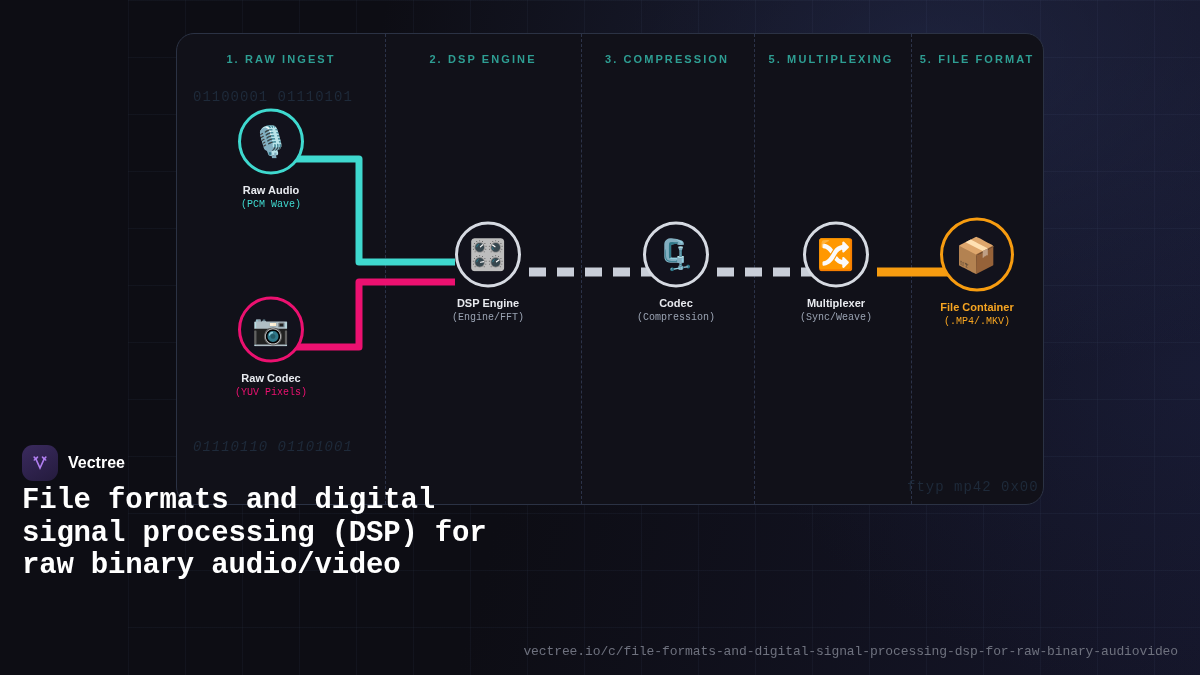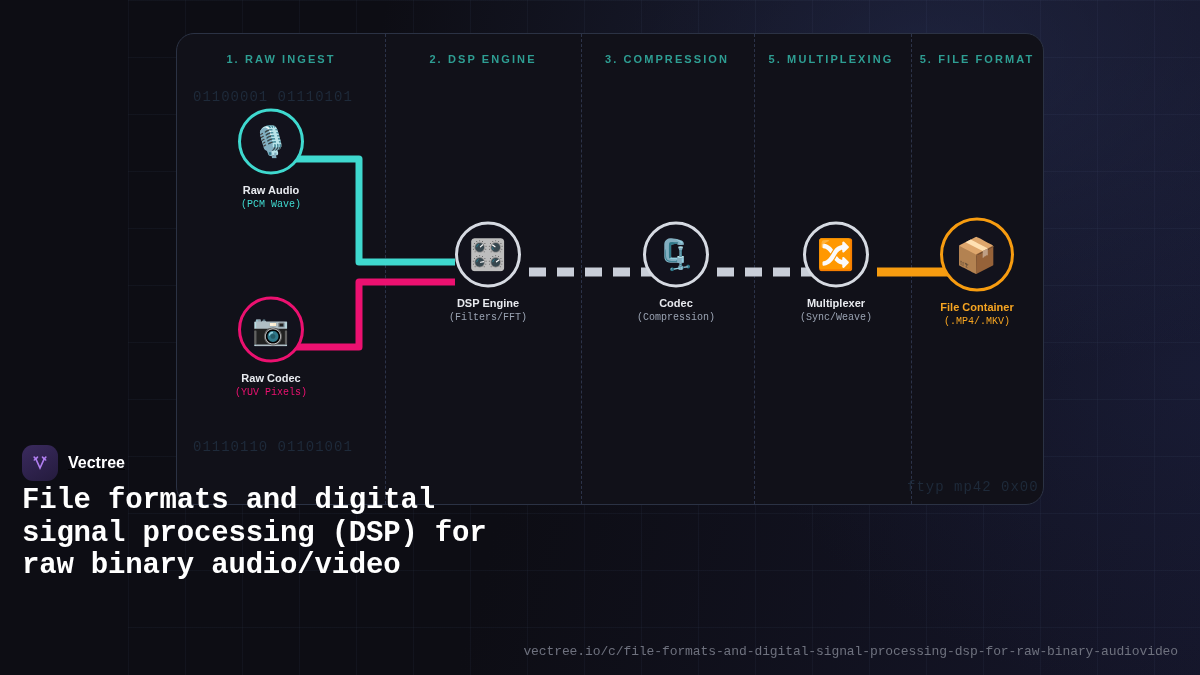--- a/index.html
+++ b/index.html
@@ -79,21 +79,21 @@
     font-size:10px; color:#9aa3b2; white-space:nowrap;
   }
   .node-label.accent-file{ color:#f7a521; }
   .node-sub.accent-audio{ color:#3fd9cf; }
   .node-sub.accent-video{ color:#ec1170; }
   .node-sub.accent-file{ color:#f7a521; }
 
   .conn-svg{ position:absolute; left:0; top:0; width:868px; height:472px; pointer-events:none; }
 
   
-  #brand{ position:absolute; left:22px; top:445px; display:flex; align-items:center; gap:10px;text-decoration:underline; }
+  #brand{ position:absolute; left:22px; top:445px; display:flex; align-items:center; gap:10px; }
   #brand-logo{
     width:36px; height:36px; border-radius:11px;
     background:linear-gradient(150deg,#3a2a5e,#241b3d);
     display:flex; align-items:center; justify-content:center;
   }
   #brand-name{ font-size:16px; font-weight:700; color:#ffffff; }
   #headline{
     position:absolute; left:22px; top:485px; width:470px;
     font-family:"Liberation Mono", monospace;
     font-weight:700; font-size:29px; line-height:32.5px;
@@ -120,21 +120,21 @@
     </div>
   <div id="panel-titles">
       <div class="col-title" style="left: 104px;">1. RAW INGEST</div>
       <div class="col-title" style="left: 306px;">2. DSP ENGINE</div>
       <div class="col-title" style="left: 490px;">3. COMPRESSION</div>
       <div class="col-title" style="left: 654px;">5. MULTIPLEXING</div>
       <div class="col-title" style="left: 800px;">5. FILE FORMAT</div>
     </div>
   <div id="panel-bintext">
       <div class="bin-text" style="left: 16px; top: 55px;">01100001 01110101</div>
-      <div class="bin-text" style="left: 16px; top: 405px;">01110110 01101001</div>
+      <div class="bin-text" style="left: 16px; top: 405px; font-style: italic;">01110110 01101001</div>
       <div class="bin-text" style="left: 730px; top: 445px;">ftyp mp42 0x00</div>
     </div>
 
   <svg class="conn-svg" viewBox="0 0 868 472" xmlns="http://www.w3.org/2000/svg">
 
     <path d="M 118 125 H 182 V 228 H 278" fill="none" stroke="#3fd9cf" stroke-width="7" stroke-linecap="butt" stroke-linejoin="round"></path>
 
     <path d="M 118 313 H 182 V 248 H 278" fill="none" stroke="#ec1170" stroke-width="7" stroke-linecap="butt" stroke-linejoin="round"></path>
 
     <line x1="352" y1="238" x2="484" y2="238" stroke="#c9ced8" stroke-width="9" stroke-dasharray="17 11"></line>
@@ -154,21 +154,21 @@
         <div class="node-sub accent-audio">(PCM Wave)</div>
       </div>
       <div class="node" style="left: 94px; top: 313px;">
         <div class="node-ring video">📷</div>
         <div class="node-label">Raw Codec</div>
         <div class="node-sub accent-video">(YUV Pixels)</div>
       </div>
       <div class="node" style="left: 311px; top: 238px;">
         <div class="node-ring">🎛️</div>
         <div class="node-label">DSP Engine</div>
-        <div class="node-sub">(Filters/FFT)</div>
+        <div class="node-sub">(Engine/FFT)</div>
       </div>
       <div class="node" style="left: 499px; top: 238px;">
         <div class="node-ring">🗜️</div>
         <div class="node-label">Codec</div>
         <div class="node-sub">(Compression)</div>
       </div>
       <div class="node" style="left: 659px; top: 238px;">
         <div class="node-ring">🔀</div>
         <div class="node-label">Multiplexer</div>
         <div class="node-sub">(Sync/Weave)</div>

